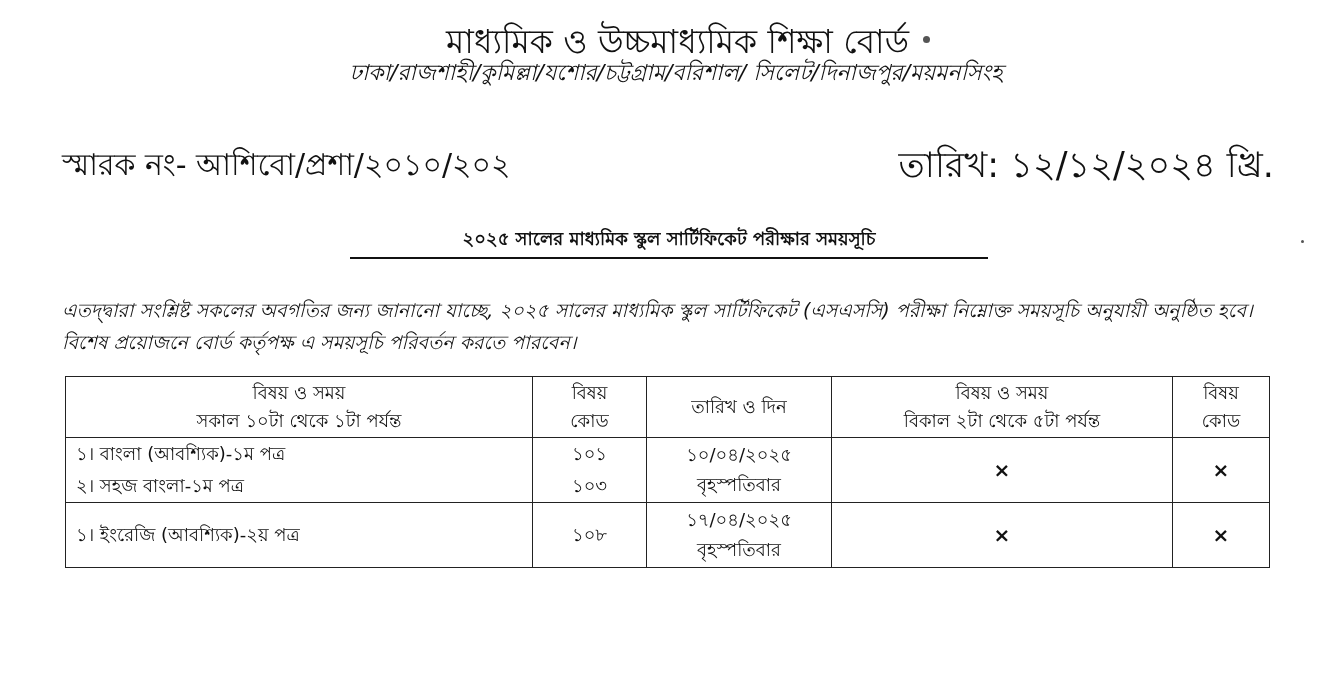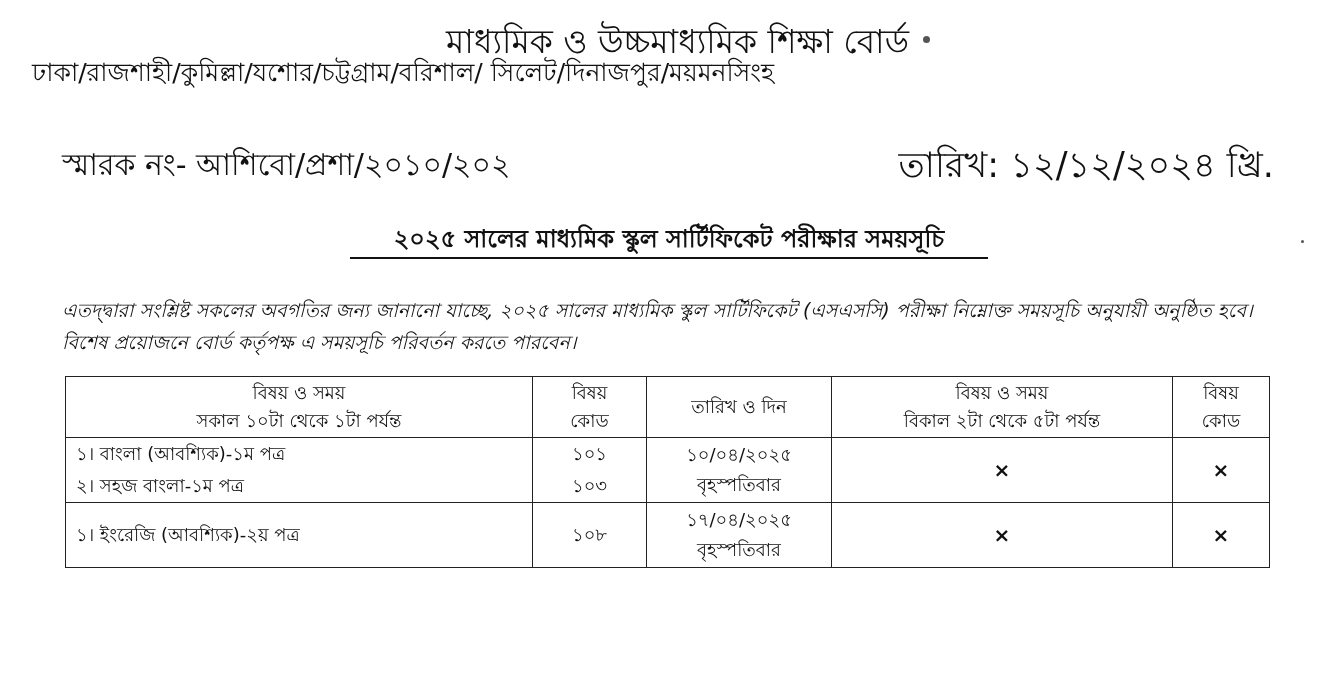--- a/index.html
+++ b/index.html
@@ -8,28 +8,28 @@
     font-family: "DejaVu Sans", "Liberation Sans", sans-serif;
     color: #111111;
   }
   .abs { position: absolute; white-space: nowrap; }
   .board-title {
     left: 0; width: 1320px; top: 6px; text-align: center;
     font-size: 33px; line-height: 40px; padding-left: 35px; box-sizing: border-box; margin-top: 16px;
   }
   .stray-dot { position: absolute; border-radius: 50%; background: #555; }
   .boards {
-    left: 0; width: 1320px; top: 60px; text-align: left;
-    font-size: 25px; line-height: 26px; padding-left: 32px; box-sizing: border-box;
+    left: 0; width: 1320px; top: 60px; text-align: center;
+    font-size: 22px; line-height: 26px; padding-left: 32px; box-sizing: border-box; font-style: italic;
   }
   .memo { left: 62px; top: 147px; font-size: 30px; line-height: 36px; }
   .date { right: 46px; top: 147px; font-size: 35px; line-height: 36px; text-align: right; }
   .notice-title {
     left: 350px; width: 638px; top: 222px; text-align: center;
-    font-size: 24px; line-height: 34px; font-weight: bold;
+    font-size: 18px; line-height: 34px; font-weight: bold;
     border-bottom: 2px solid #111; padding-bottom: 1px;
   }
   .intro {
     left: 62px; top: 294px; width: 1200px; font-size: 19px; line-height: 32px;
     white-space: normal;
     font-style: italic;
   }
   table.schedule {
     position: absolute; left: 65px; top: 376px;
     border-collapse: collapse; table-layout: fixed;

